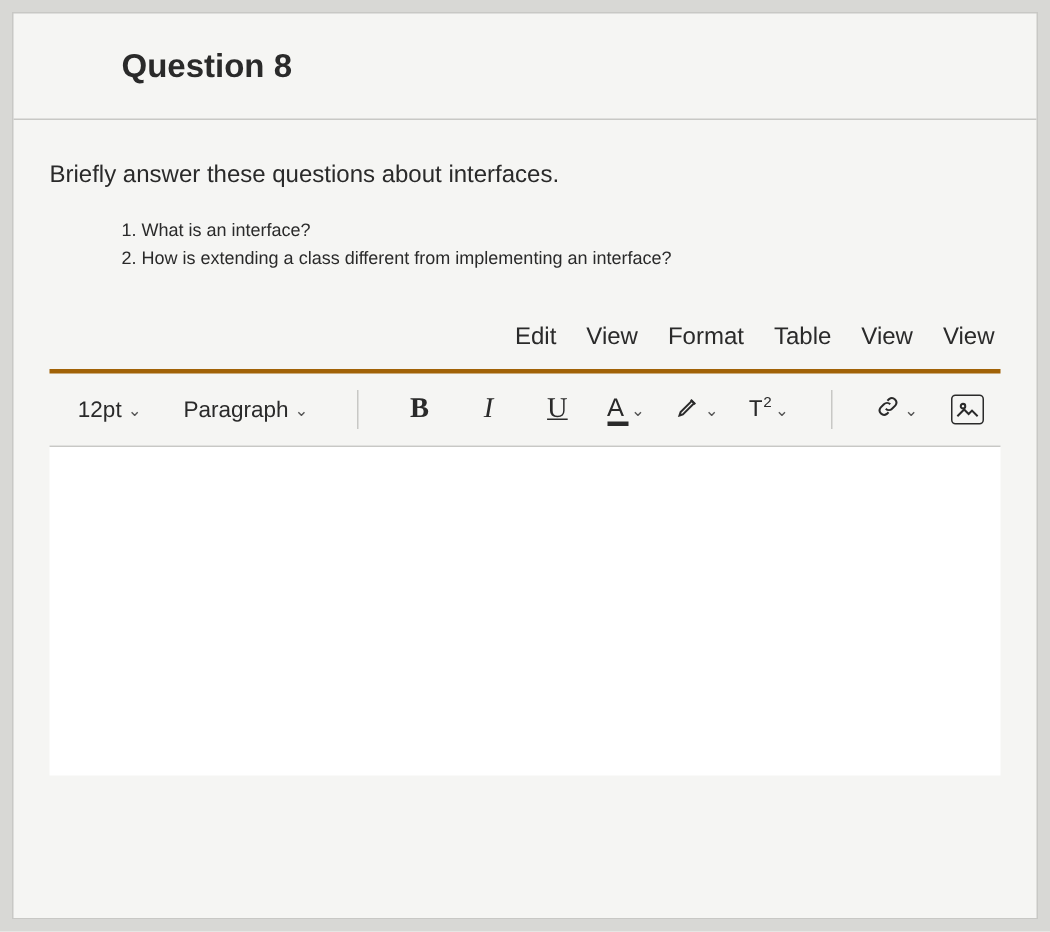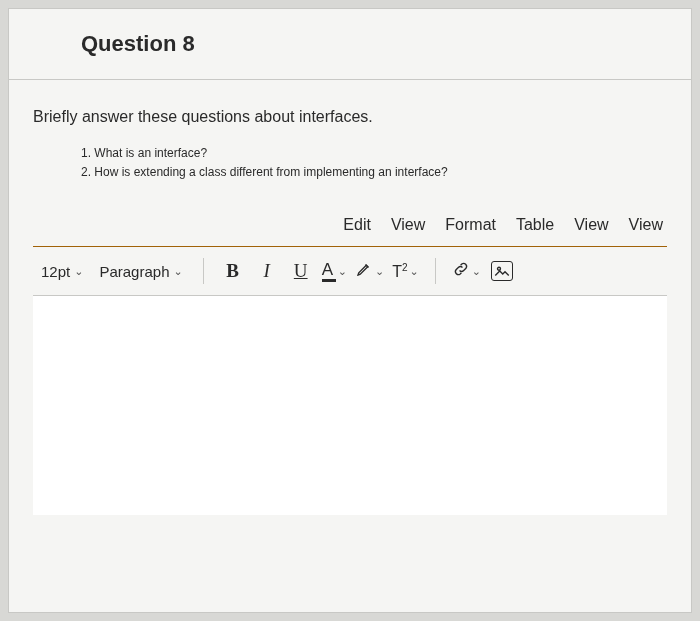--- a/index.html
+++ b/index.html
@@ -60,23 +60,24 @@
       justify-content: flex-end;
     }
     .menu-item {
       font-size: 16px;
       color: #2a2a2a;
       cursor: pointer;
     }
     .toolbar {
       display: flex;
       align-items: center;
-      border-top: 1px solid #a16207;
+      border-top: 3px solid #a16207;
       padding: 10px 0 10px 2px;
-      gap: 4px;
+      gap: 16px;
+      justify-content: center;
     }
     .tb-select {
       display: flex;
       align-items: center;
       gap: 4px;
       font-size: 15px;
       color: #2a2a2a;
       cursor: pointer;
       padding: 2px 6px;
     }
@@ -126,20 +127,21 @@
       width: 18px;
       height: 18px;
       stroke: #2a2a2a;
       fill: none;
       stroke-width: 1.8;
     }
     .superscript {
       font-size: 16px;
       color: #2a2a2a;
       position: relative;
+      font-family: Liberation Mono, monospace;
     }
     .superscript sup {
       font-size: 10px;
     }
     .image-icon {
       border: 1.5px solid #2a2a2a;
       border-radius: 3px;
       width: 22px;
       height: 20px;
       margin-left: 4px;

